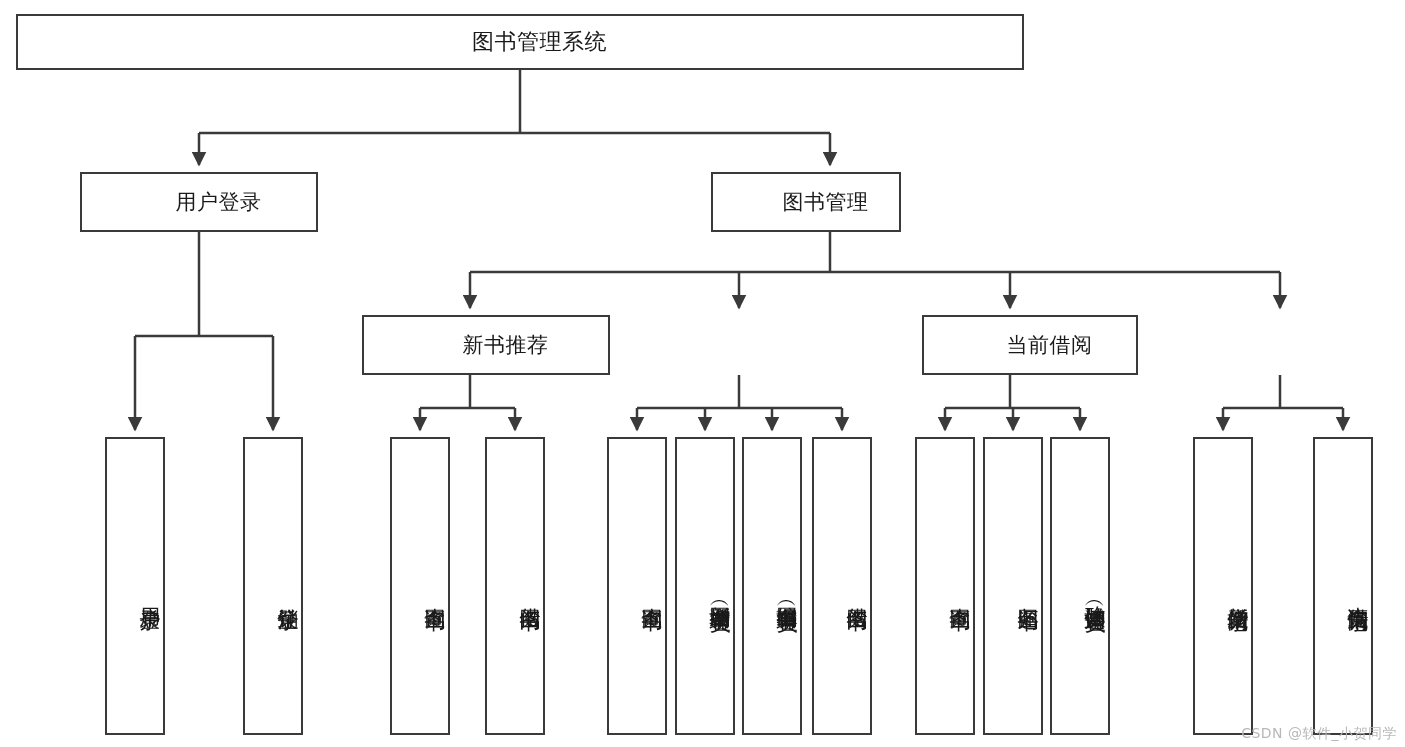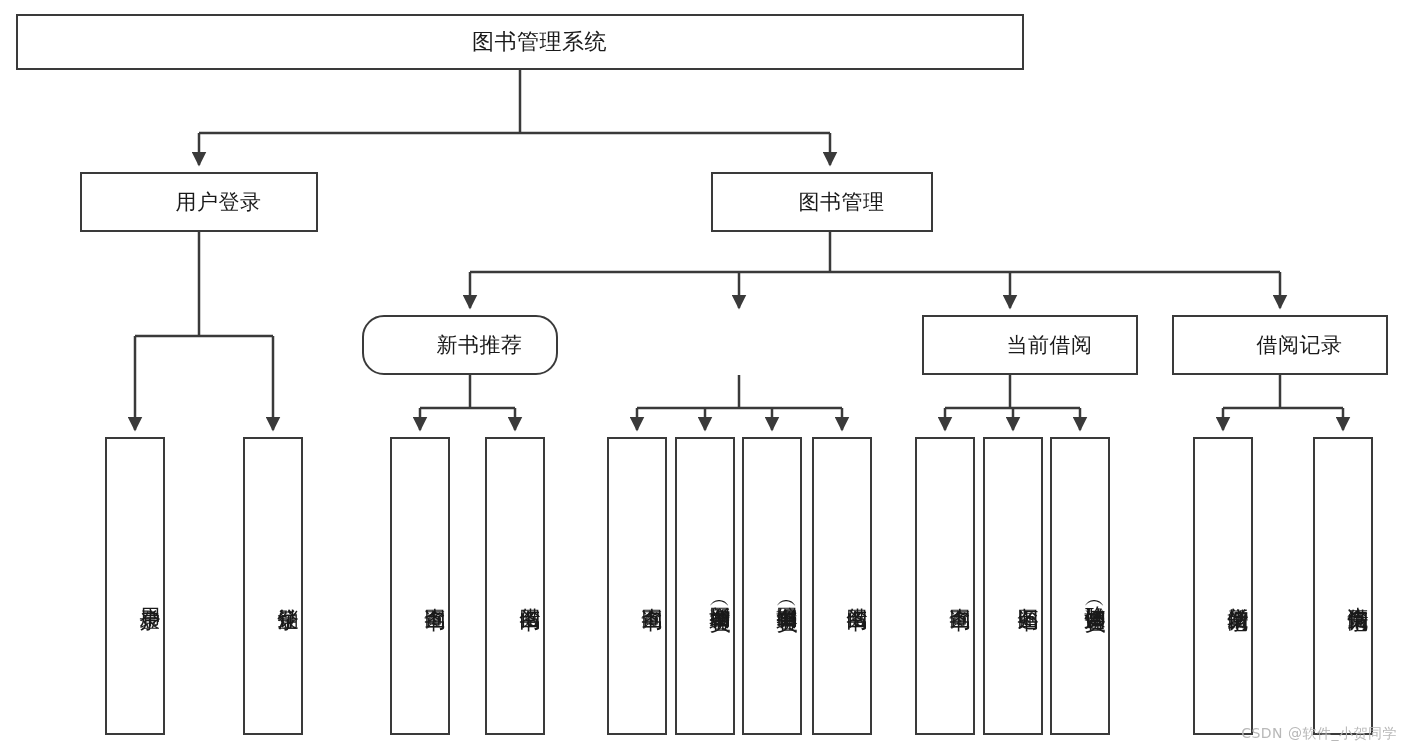--- a/index.html
+++ b/index.html
@@ -120,25 +120,24 @@
 
     <path class="ln" d="M 1280 375 L 1280 408"></path>
     <path class="ln" d="M 1223 408 L 1343 408"></path>
     <path class="ln" d="M 1223 408 L 1223 430" marker-end="url(#ah)"></path>
     <path class="ln" d="M 1343 408 L 1343 430" marker-end="url(#ah)"></path>
   </svg>
 
   <div class="node horiz root" style="left:16px; top:14px; width:1008px; height:56px;">图书管理系统</div>
 
   <div class="node horiz" style="left:80px; top:172px; width:238px; height:60px;">用户登录</div>
-  <div class="node horiz" style="left:711px; top:172px; width:222px; height:60px;">图书管理</div>
+  <div class="node horiz" style="left:711px; top:172px; width:190px; height:60px;">图书管理</div>
 
-  <div class="node horiz" style="left:362px; top:315px; width:196px; height:60px;border-radius:22px;">新书推荐</div>
+  <div class="node horiz" style="left:362px; top:315px; width:248px; height:60px;">新书推荐</div>
   <div class="node horiz" style="left:922px; top:315px; width:216px; height:60px;">当前借阅</div>
-  <div class="node horiz" style="left:1172px; top:315px; width:216px; height:60px;">借阅记录</div>
 
   <div class="node vert" style="left:105px; top:437px; width:60px; height:298px;">用户登录</div>
   <div class="node vert" style="left:243px; top:437px; width:60px; height:298px;">注销登录</div>
 
   <div class="node vert" style="left:390px; top:437px; width:60px; height:298px;">查询图书</div>
   <div class="node vert" style="left:485px; top:437px; width:60px; height:298px;">借阅图书</div>
 
   <div class="node vert" style="left:607px; top:437px; width:60px; height:298px;">查询图书</div>
   <div class="node vert" style="left:675px; top:437px; width:60px; height:298px;">新增图书（管理员）</div>
   <div class="node vert" style="left:742px; top:437px; width:60px; height:298px;">编辑图书（管理员）</div>

